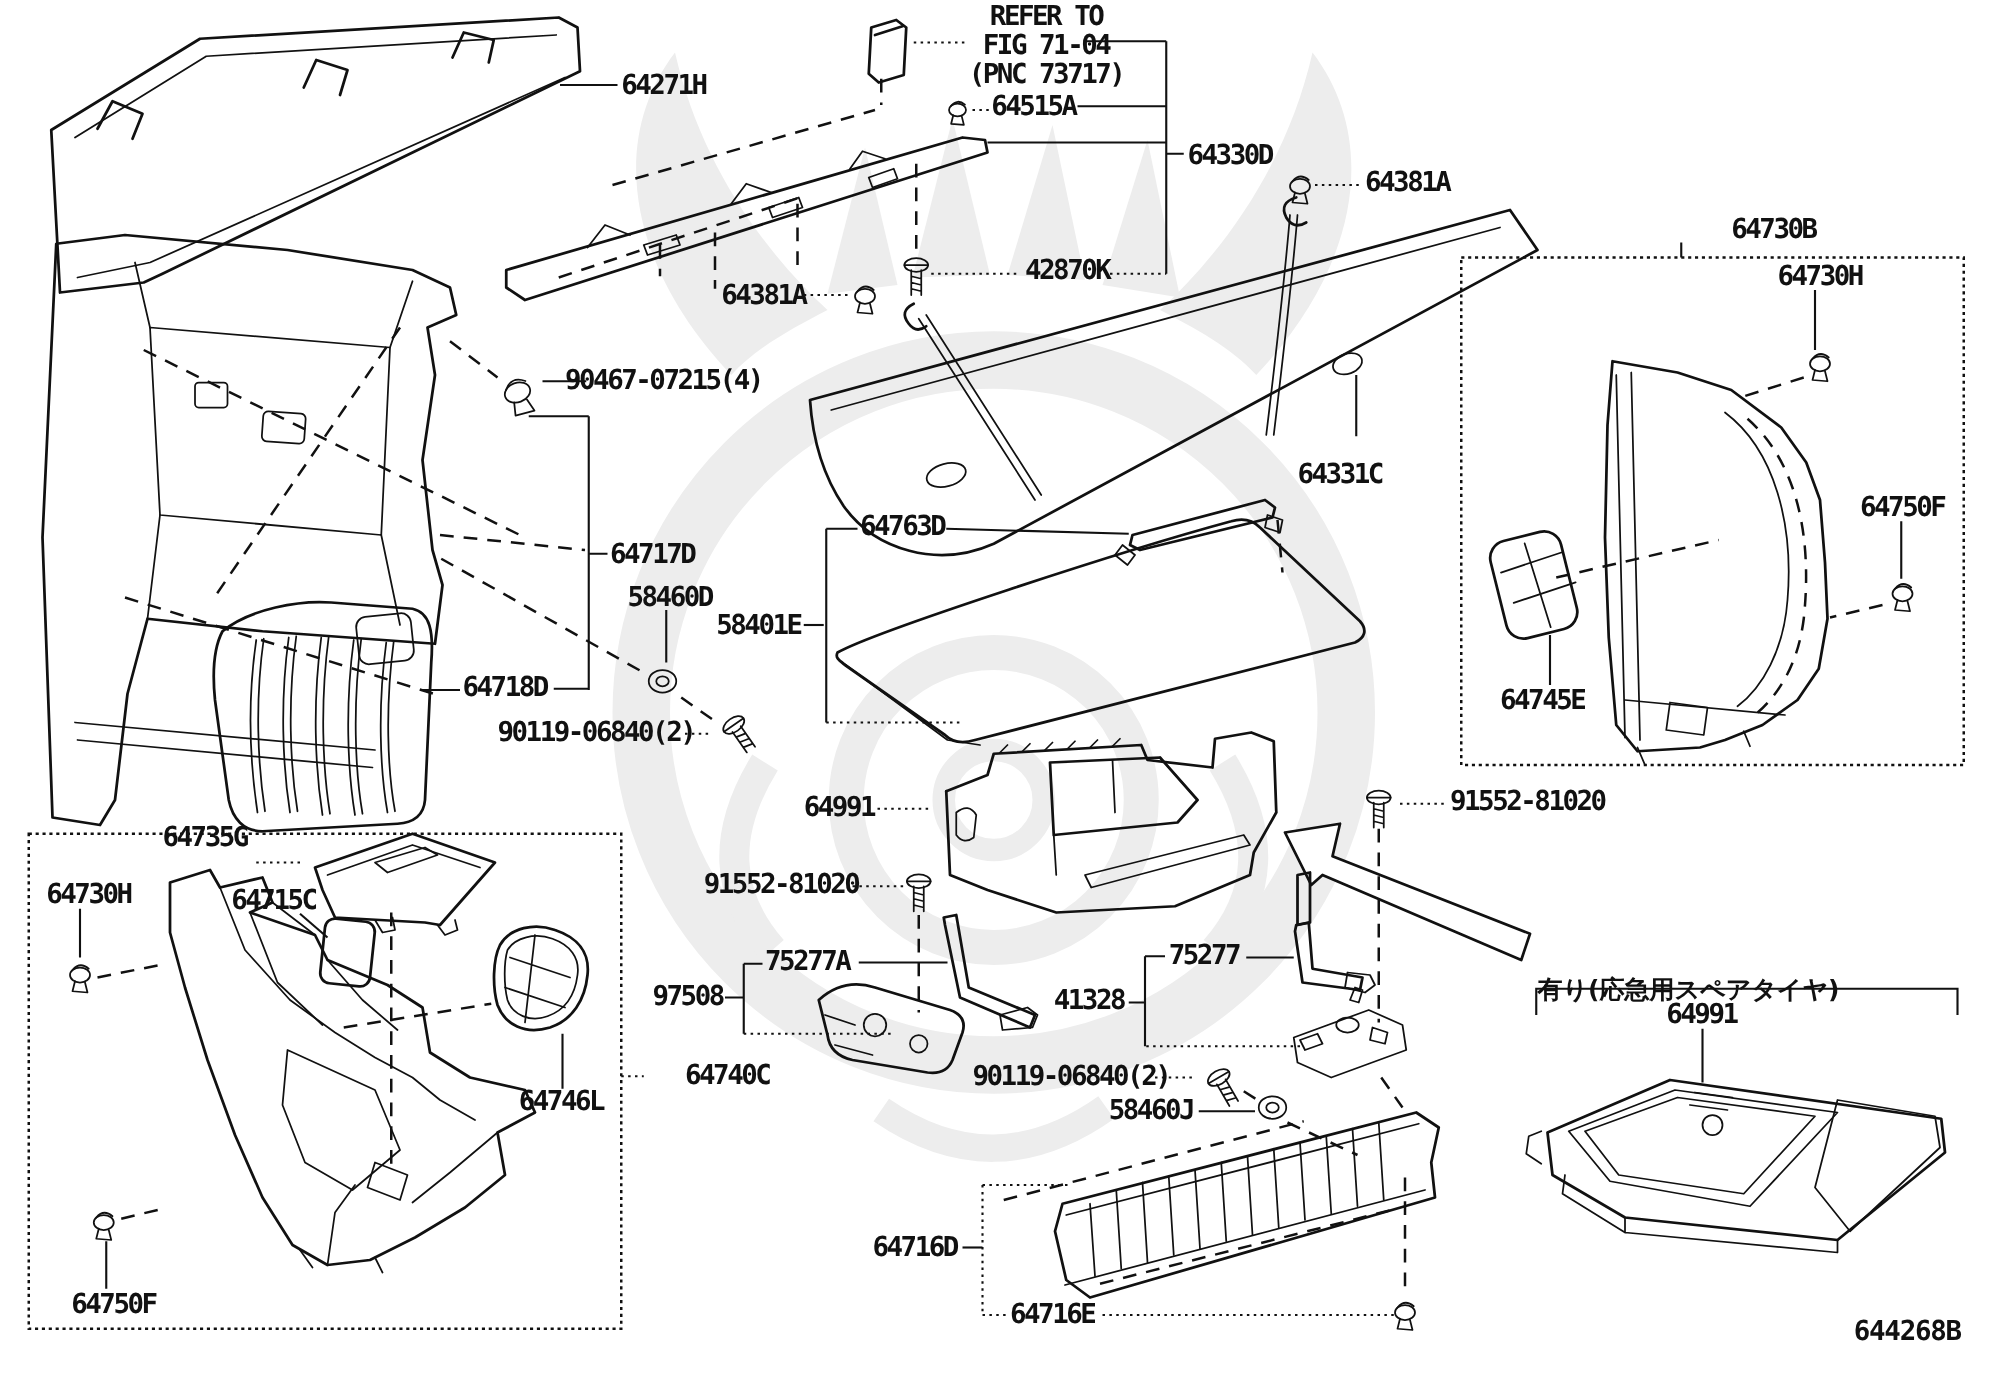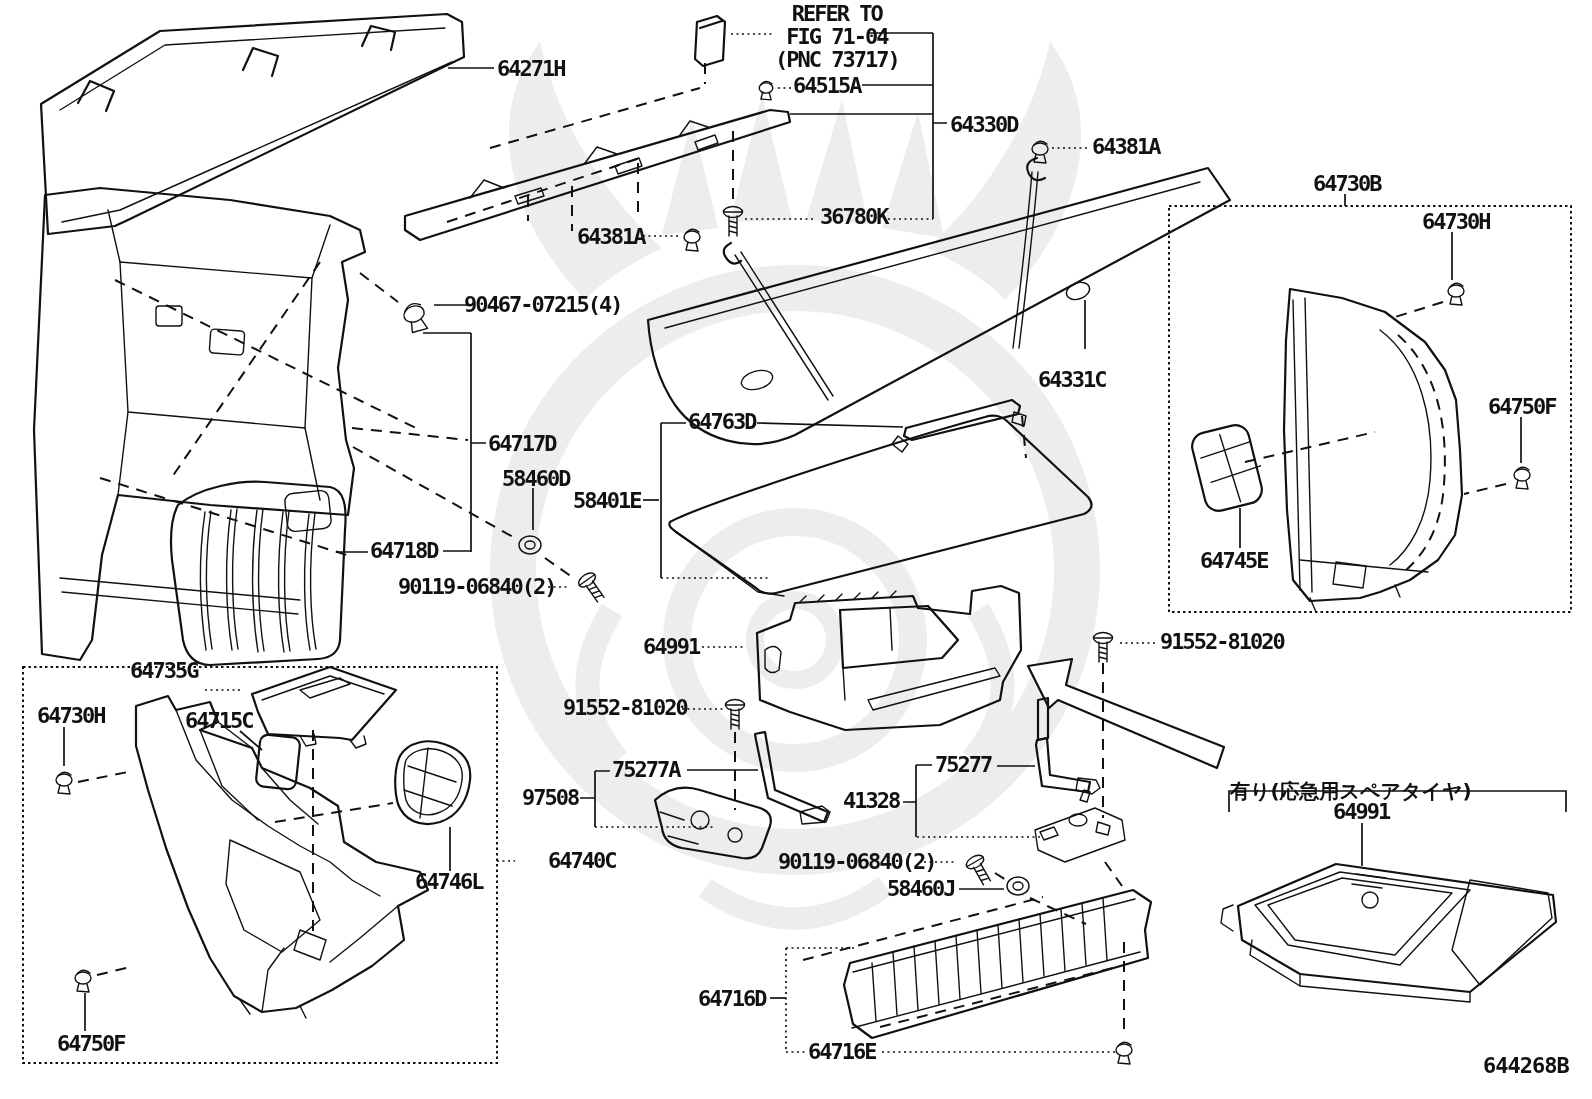--- a/index.html
+++ b/index.html
@@ -294,25 +294,25 @@
   </g>
 </svg>
 
   <div class="lbl" style="left:497px;top:57px">64271H</div>
   <div class="lbl" style="left:775px;top:2px">REFER TO
 FIG 71-04
 (PNC 73717)</div>
   <div class="lbl" style="left:793px;top:74px">64515A</div>
   <div class="lbl" style="left:950px;top:113px">64330D</div>
   <div class="lbl" style="left:1092px;top:135px">64381A</div>
-  <div class="lbl" style="left:1313px;top:172px">64730B</div>
+  <div class="lbl" style="left:1385px;top:172px">64730B</div>
   <div class="lbl" style="left:1422px;top:210px">64730H</div>
-  <div class="lbl" style="left:820px;top:205px">36780K</div>
+  <div class="lbl" style="left:820px;top:205px">42870K</div>
   <div class="lbl" style="left:577px;top:225px">64381A</div>
-  <div class="lbl" style="left:464px;top:293px">90467-07215(4)</div>
+  <div class="lbl" style="left:452px;top:293px">90467-07215(4)</div>
   <div class="lbl" style="left:1038px;top:368px">64331C</div>
   <div class="lbl" style="left:1488px;top:395px">64750F</div>
   <div class="lbl" style="left:688px;top:410px">64763D</div>
   <div class="lbl" style="left:488px;top:432px">64717D</div>
   <div class="lbl" style="left:502px;top:467px">58460D</div>
   <div class="lbl" style="left:573px;top:489px">58401E</div>
   <div class="lbl" style="left:1200px;top:549px">64745E</div>
   <div class="lbl" style="left:370px;top:539px">64718D</div>
   <div class="lbl" style="left:398px;top:575px">90119-06840(2)</div>
   <div class="lbl" style="left:643px;top:635px">64991</div>

